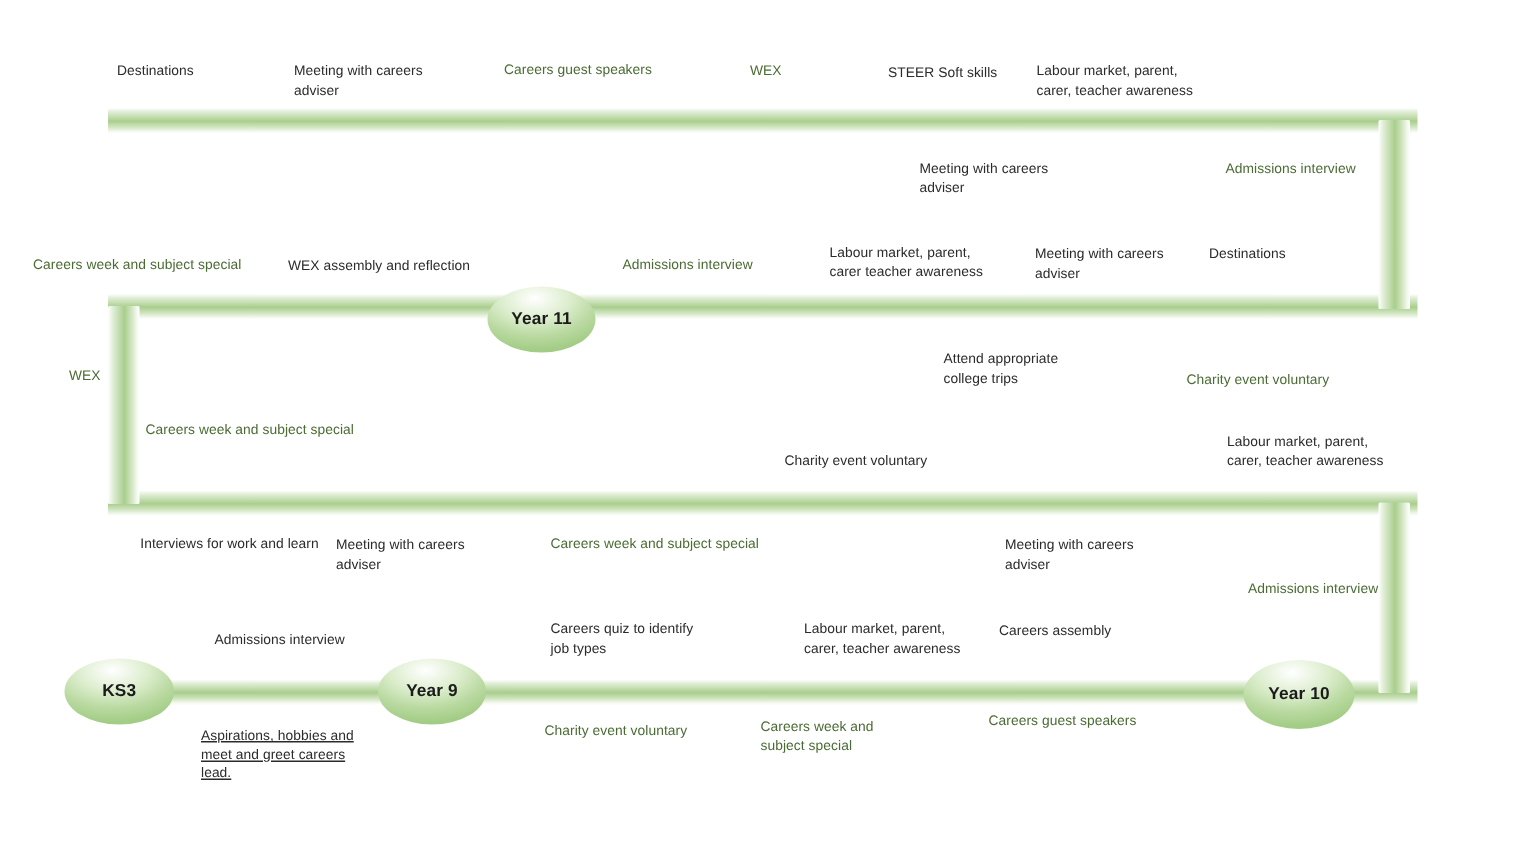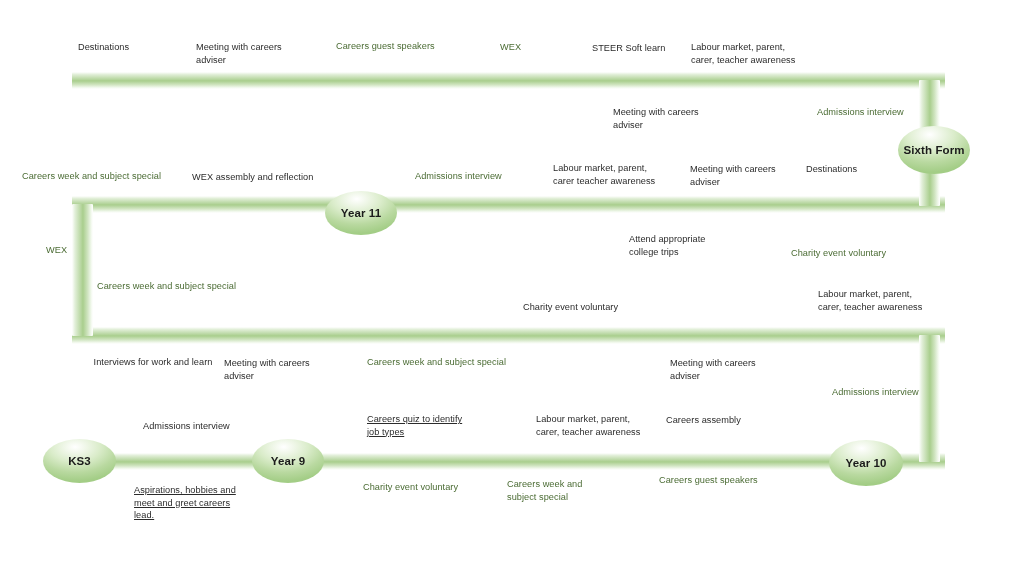--- a/index.html
+++ b/index.html
@@ -85,24 +85,20 @@
 
   <div class="hbar" style="left:72px;  top:72px;  width:873px; height:17px;"></div>
   <div class="hbar" style="left:72px;  top:196px; width:873px; height:17px;"></div>
   <div class="hbar" style="left:72px;  top:327px; width:873px; height:17px;"></div>
   <div class="hbar" style="left:72px;  top:453px; width:873px; height:17px;"></div>
 
   <div class="vbar" style="left:919px; top:80px;  width:21px;  height:126px;"></div>
   <div class="vbar" style="left:72px;  top:204px; width:21px;  height:132px;"></div>
   <div class="vbar" style="left:919px; top:335px; width:21px;  height:127px;"></div>
 
-  <div class="oval" style="left:898px; top:126px; width:72px; height:48px;">
-    <span>Sixth
-Form</span>
-  </div>
 
   <div class="oval" style="left:325px; top:191px; width:72px; height:44px;">
     <span>Year 11</span>
   </div>
 
   <div class="oval" style="left:43px; top:439px; width:73px; height:44px;align-items:center;">
     <span>KS3</span>
   </div>
 
   <div class="oval" style="left:252px; top:439px; width:72px; height:44px;">
@@ -111,21 +107,21 @@
 
   <div class="oval" style="left:829px; top:440px; width:74px; height:46px;">
     <span>Year 10</span>
   </div>
 
   <div class="note dark" style="left:78px;  top:41px;  width:130px;">Destinations</div>
   <div class="note dark" style="left:196px; top:41px;  width:130px;">Meeting with careers
 adviser</div>
   <div class="note green" style="left:336px; top:40px;  width:150px;">Careers guest speakers</div>
   <div class="note green" style="left:500px; top:41px;  width:60px;">WEX</div>
-  <div class="note dark" style="left:592px; top:42px;  width:120px;">STEER Soft learn</div>
+  <div class="note dark" style="left:592px; top:42px;  width:120px;">STEER Soft skills</div>
   <div class="note dark" style="left:691px; top:41px;  width:140px;">Labour market, parent,
 carer, teacher awareness</div>
 
   <div class="note dark" style="left:613px; top:106px; width:130px;">Meeting with careers
 adviser</div>
   <div class="note green" style="left:817px; top:106px; width:140px;">Admissions interview</div>
 
   <div class="note green" style="left:22px;  top:170px; width:180px;">Careers week and subject special</div>
   <div class="note dark" style="left:192px; top:171px; width:180px;">WEX assembly and reflection</div>
   <div class="note green" style="left:415px; top:170px; width:150px;">Admissions interview</div>
@@ -145,21 +141,21 @@
 carer, teacher awareness</div>
 
   <div class="note dark" style="left:68px;  top:356px; width:170px;text-align:center;">Interviews for work and learn</div>
   <div class="note dark" style="left:224px; top:357px; width:130px;">Meeting with careers
 adviser</div>
   <div class="note green" style="left:367px; top:356px; width:180px;">Careers week and subject special</div>
   <div class="note dark" style="left:670px; top:357px; width:130px;">Meeting with careers
 adviser</div>
   <div class="note green" style="left:832px; top:386px; width:140px;">Admissions interview</div>
   <div class="note dark" style="left:143px; top:420px; width:140px;">Admissions interview</div>
-  <div class="note dark" style="left:367px; top:413px; width:140px;text-decoration:underline;">Careers quiz to identify
+  <div class="note dark" style="left:367px; top:413px; width:140px;">Careers quiz to identify
 job types</div>
   <div class="note dark" style="left:536px; top:413px; width:150px;">Labour market, parent,
 carer, teacher awareness</div>
   <div class="note dark" style="left:666px; top:414px; width:130px;">Careers assembly</div>
 
   <div class="note dark" style="left:134px; top:484px; width:140px;text-decoration:underline;">Aspirations, hobbies and
 meet and greet careers
 lead.</div>
   <div class="note green" style="left:363px; top:481px; width:150px;">Charity event voluntary</div>
   <div class="note green" style="left:507px; top:478px; width:110px;">Careers week and

